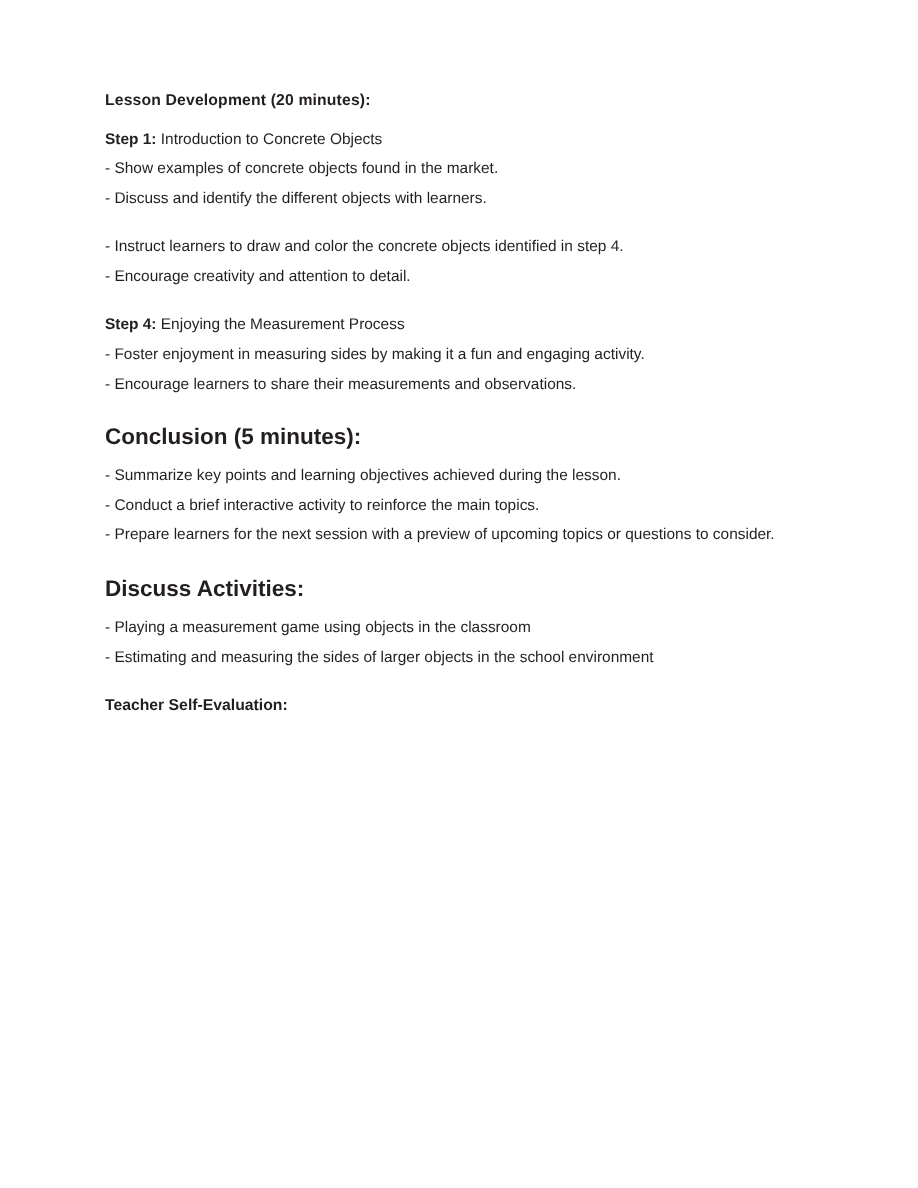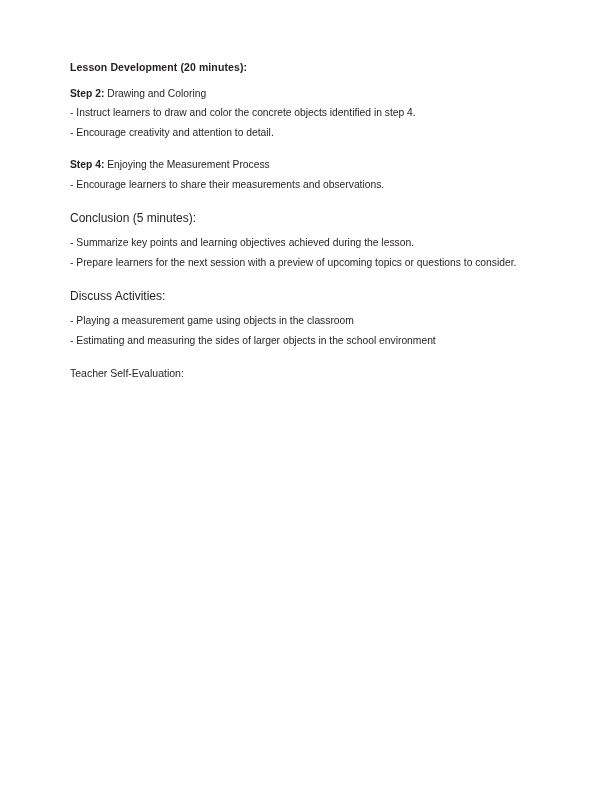--- a/index.html
+++ b/index.html
@@ -53,54 +53,60 @@
   }
   .line-wrap {
     margin: 0 0 16px 0;
     font-size: 10.3px;
     line-height: 1.38;
   }
   .gap-top {
     margin-top: 20px;
   }
   .section-heading {
-    font-weight: normal;
-    font-size: 12px;
+    font-weight: bold;
+    font-size: 15px;
     margin: 0 0 12px 0;
   }
   .tail-heading {
-    font-weight: normal;
+    font-weight: bold;
     font-size: 10.5px;
     margin: 0;
   }
 </style>
 </head>
 <body>
 
 <div class="page">
   <div class="doc-body">
 
     <p class="heading">Lesson Development (20 minutes):</p>
 
+    <div class="block">
+      <p class="step-head"><span class="step-label">Step 1:</span><span> Introduction to Concrete Objects</span></p>
+      <p class="line">- Show examples of concrete objects found in the market.</p>
+      <p class="line">- Discuss and identify the different objects with learners.</p>
+    </div>
 
     <div class="block">
-      <p class="step-head"><span class="step-label">Step 2:</span><span> Drawing and Coloring</span></p>
       <p class="line">- Instruct learners to draw and color the concrete objects identified in step 4.</p>
       <p class="line">- Encourage creativity and attention to detail.</p>
     </div>
 
 
     <div class="block">
       <p class="step-head"><span class="step-label">Step 4:</span><span> Enjoying the Measurement Process</span></p>
+      <p class="line">- Foster enjoyment in measuring sides by making it a fun and engaging activity.</p>
       <p class="line">- Encourage learners to share their measurements and observations.</p>
     </div>
 
     <div class="block gap-top">
       <p class="section-heading">Conclusion (5 minutes):</p>
       <p class="line">- Summarize key points and learning objectives achieved during the lesson.</p>
+      <p class="line">- Conduct a brief interactive activity to reinforce the main topics.</p>
       <p class="line-wrap">- Prepare learners for the next session with a preview of upcoming topics or questions to consider.</p>
     </div>
 
     <div class="block gap-top">
       <p class="section-heading">Discuss Activities:</p>
       <p class="line">- Playing a measurement game using objects in the classroom</p>
       <p class="line">- Estimating and measuring the sides of larger objects in the school environment</p>
     </div>
 
     <div class="block-last gap-top">

